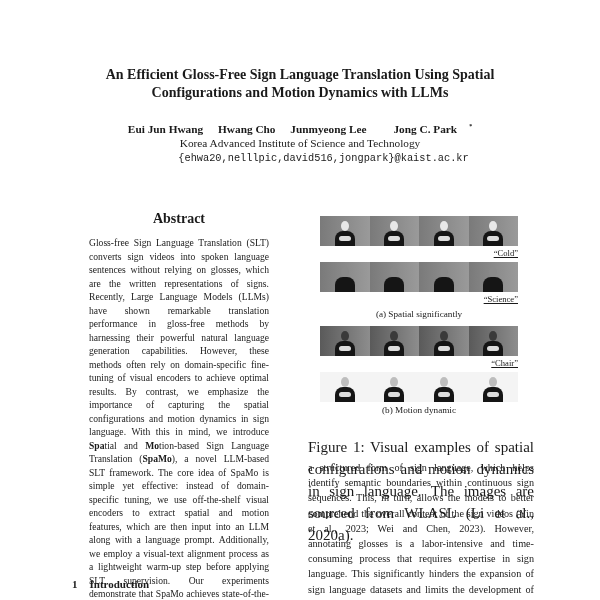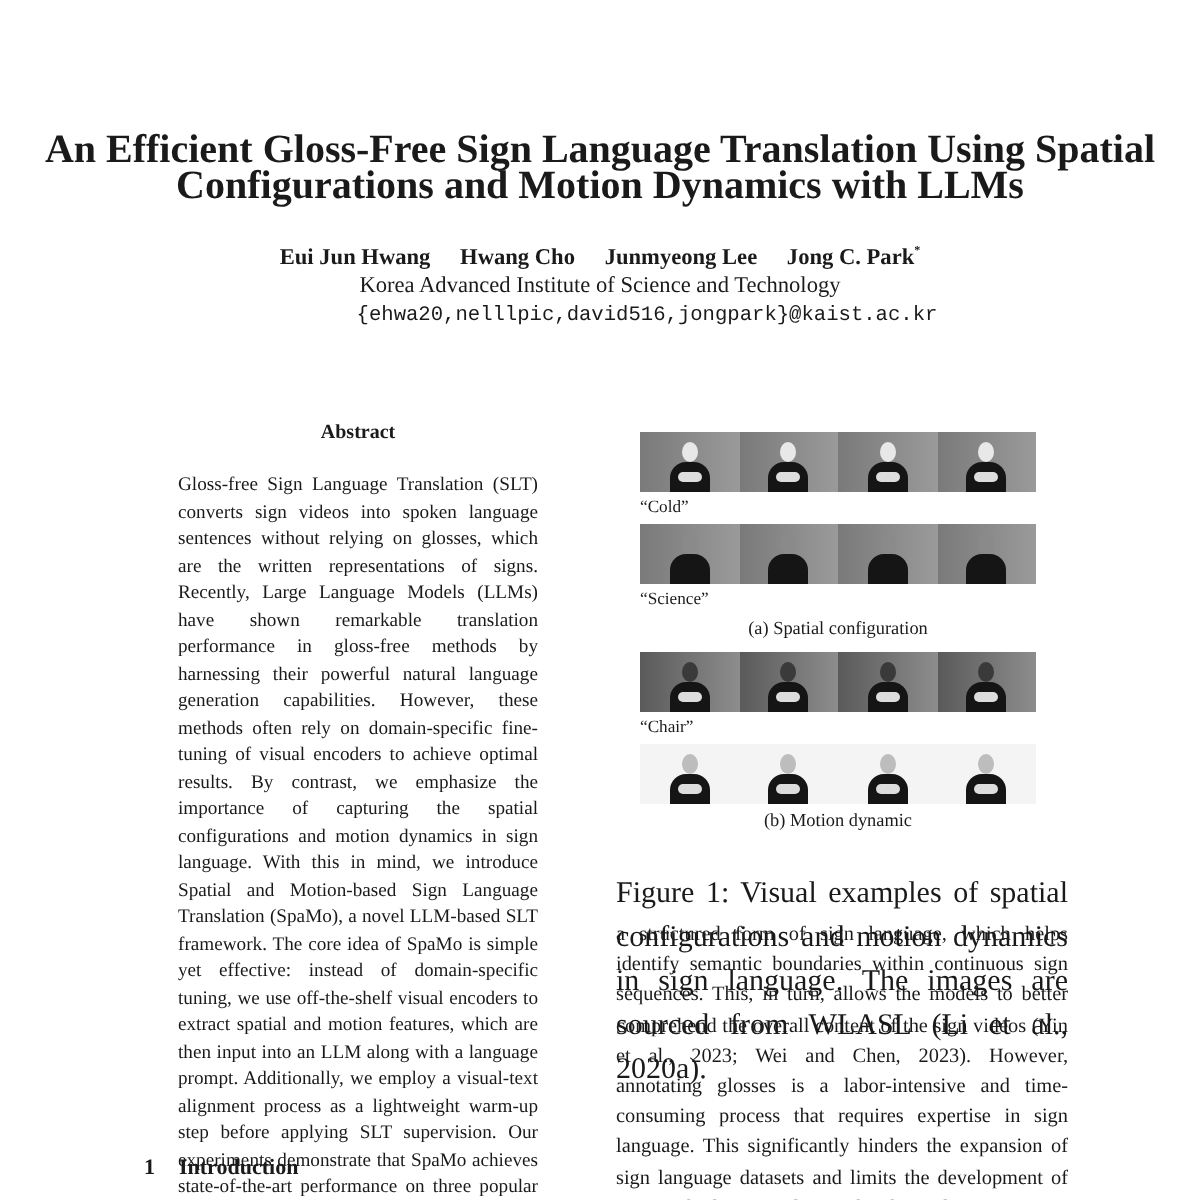--- a/index.html
+++ b/index.html
@@ -1,58 +1,58 @@
 <!DOCTYPE html>
 <html><head>
 <meta charset="utf-8">
 <style>
   html, body { margin:0; padding:0; background:#ffffff; }
   body { width:600px; height:600px; overflow:hidden; position:relative; font-family:"Liberation Serif", serif; color:#1a1a1a; }
-  .title { position:absolute; left:0; top:66px; width:600px; text-align:center; font-weight:bold; font-size:20px; line-height:18px; }
+  .title { position:absolute; left:0; top:66px; width:600px; text-align:center; font-weight:bold; font-size:14px; line-height:18px; }
   .authors { position:absolute; left:0; top:119px; width:600px; text-align:center; font-size:11.3px; line-height:14.5px; }
   .authors .names span { font-weight:bold; margin:0 6px; }
   .authors .names sup { font-size:6px; }
   .authors .email { font-family:"Liberation Mono", monospace; font-size:10.3px;padding-left:47px; }
-  .abs-head { position:absolute; left:90px; top:211px; width:178px; text-align:center; font-weight:bold; font-size:10px; }
+  .abs-head { position:absolute; left:90px; top:211px; width:178px; text-align:center; font-weight:bold; font-size:14px; }
   .abs-body { position:absolute; left:89px; top:236px; width:180px; font-size:9.6px; line-height:13.5px; text-align:justify; hyphens:auto; }
-  .abs-body b { font-weight:normal; }
+  .abs-body b { font-weight:bold; }
   .sec { position:absolute; left:72px; top:578px; font-weight:bold; font-size:11px; }
   .sec .num { margin-right:12px; }
   .figure { position:absolute; left:320px; top:216px; width:198px; }
   .strip { width:198px; height:30px; display:flex; margin:0 auto; }
   .strip .frame { flex:1; position:relative; overflow:hidden; }
   .strip.gray .frame { background:linear-gradient(90deg,#7a7a7a,#9a9a9a); }
   .strip.dark .frame { background:linear-gradient(90deg,#5a5a5a,#8d8d8d); }
   .strip.white .frame { background:#f4f4f4; }
   .person { position:absolute; left:50%; bottom:0; transform:translateX(-50%); width:22px; height:26px; }
   .person .head { position:absolute; left:7px; top:1px; width:8px; height:10px; border-radius:50%; }
   .person .body { position:absolute; left:1px; top:11px; width:20px; height:15px; border-radius:8px 8px 0 0; background:#151515; }
   .strip.gray .head { background:#e8e8e8; }
   .strip.dark .head { background:#3a3a3a; }
   .strip.white .head { background:#bdbdbd; }
   .hands { position:absolute; left:5px; top:16px; width:12px; height:5px; background:#ddd; border-radius:3px; }
-  .label { text-align:left; font-size:8.6px; line-height:12px; margin:1px 0 3px 0; }
+  .label { text-align:right; font-size:8.6px; line-height:12px; margin:1px 0 3px 0;text-decoration:underline; }
   .sublabel { text-align:center; font-size:9.2px; line-height:12px; margin:2px 0 6px 0; }
   .caption { position:absolute; left:308px; top:436px; width:226px; font-size:15px; line-height:22px; text-align:justify; }
   .body-right { position:absolute; left:308px; top:460px; width:226px; font-size:10.2px; line-height:15.2px; text-align:justify; }
 </style>
 </head>
 <body>
 
 <div class="title">
   <div>An Efficient Gloss-Free Sign Language Translation Using Spatial</div>
   <div>Configurations and Motion Dynamics with LLMs</div>
 </div>
 
 <div class="authors">
   <div class="names">
     <span>Eui Jun Hwang</span>
     <span>Hwang Cho</span>
     <span>Junmyeong Lee</span>
-    <span><span style="margin:0">Jong C. Park</span><sup>*</sup></span>
+    <span><span style="margin:12px">Jong C. Park</span><sup>*</sup></span>
   </div>
   <div>Korea Advanced Institute of Science and Technology</div>
   <div class="email">{ehwa20,nelllpic,david516,jongpark}@kaist.ac.kr</div>
 </div>
 
 <div class="abs-head">Abstract</div>
 <div class="abs-body"><span>Gloss-free Sign Language Translation (SLT) converts sign videos into spoken language sentences without relying on glosses, which are the written representations of signs. Recently, Large Language Models (LLMs) have shown remarkable translation performance in gloss-free methods by harnessing their powerful natural language generation capabilities. However, these methods often rely on domain-specific fine-tuning of visual encoders to achieve optimal results. By contrast, we emphasize the importance of capturing the spatial configurations and motion dynamics in sign language. With this in mind, we introduce </span><b>Spa</b><span>tial and </span><b>Mo</b><span>tion-based Sign Language Translation (</span><b>SpaMo</b><span>), a novel LLM-based SLT framework. The core idea of SpaMo is simple yet effective: instead of domain-specific tuning, we use off-the-shelf visual encoders to extract spatial and motion features, which are then input into an LLM along with a language prompt. Additionally, we employ a visual-text alignment process as a lightweight warm-up step before applying SLT supervision. Our experiments demonstrate that SpaMo achieves state-of-the-art performance on three popular datasets—PHOENIX14T, CSL-Daily, and How2Sign—without visual fine-tuning</span></div>
 
 <div class="sec">
   <span class="num">1</span><span>Introduction</span>
@@ -110,21 +110,21 @@
         </div>
       </div>
     <div class="frame">
         <div class="person">
           <div class="head" style="background:#8a8a8a"></div>
           <div class="body"></div>
         </div>
       </div>
   </div>
   <div class="label">“Science”</div>
-  <div class="sublabel">(a) Spatial configuration</div>
+  <div class="sublabel">(a) Spatial significantly</div>
   <div class="strip dark">
     <div class="frame">
         <div class="person">
           <div class="head"></div>
           <div class="body"></div>
           <div class="hands"></div>
         </div>
       </div>
     <div class="frame">
         <div class="person">

